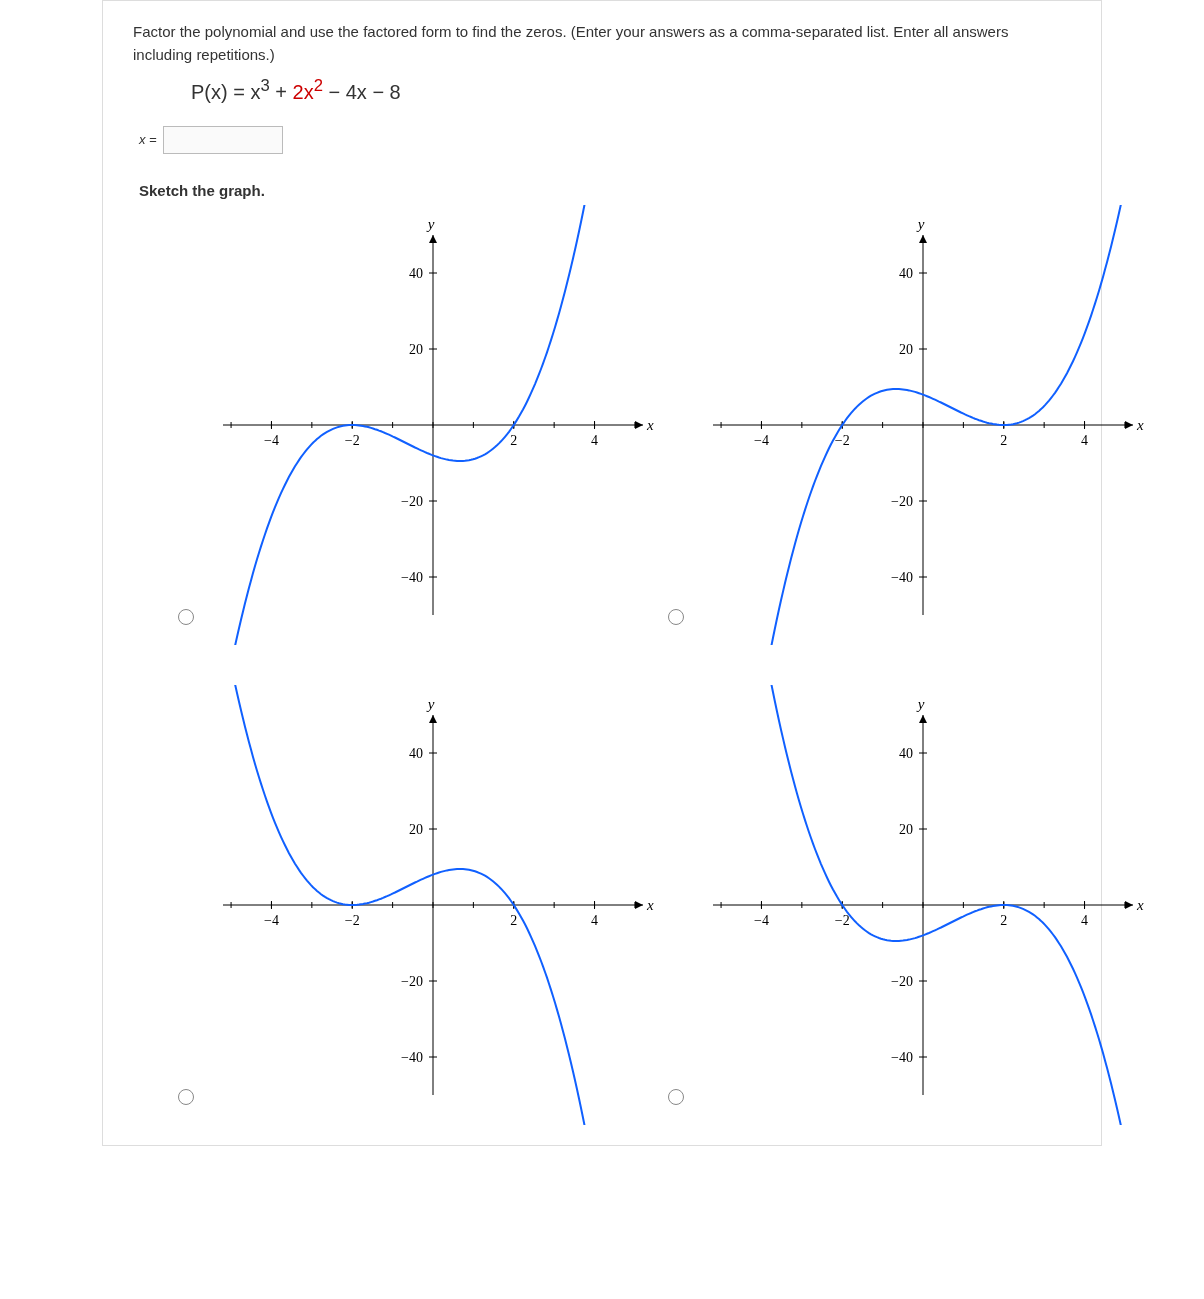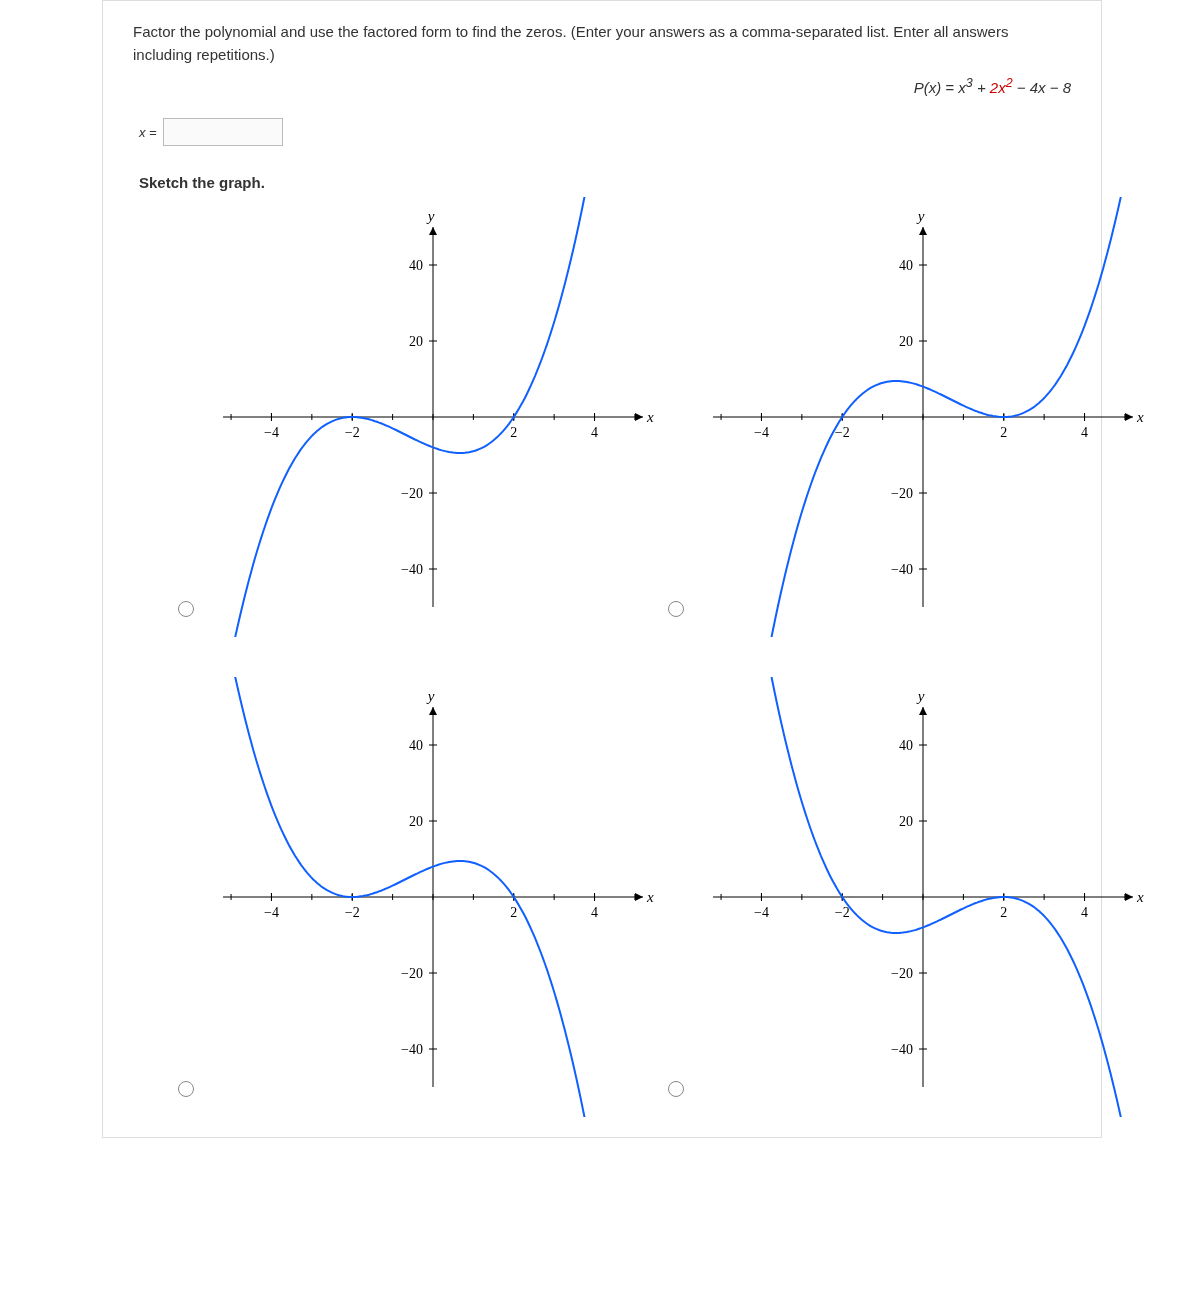--- a/index.html
+++ b/index.html
@@ -16,25 +16,23 @@
     padding: 20px 30px;
     border: 1px solid #ddd;
     margin: 0 auto;
     position: relative;
   }
   .question-text {
     line-height: 1.5;
     margin-bottom: 8px;
   }
   .polynomial {
-    font-style: italic;
     padding-left: 58px;
     margin: 10px 0 22px 0;
-    font-size: 15px;
-    text-align: right;
+    font-size: 20px;
   }
   .poly-color { color: #c00; }
   .answer-row {
     display: flex;
     align-items: center;
     margin-bottom: 28px;
     padding-left: 6px;
   }
   .answer-row span { font-style: italic; font-size: 13px; }
   .answer-input {

